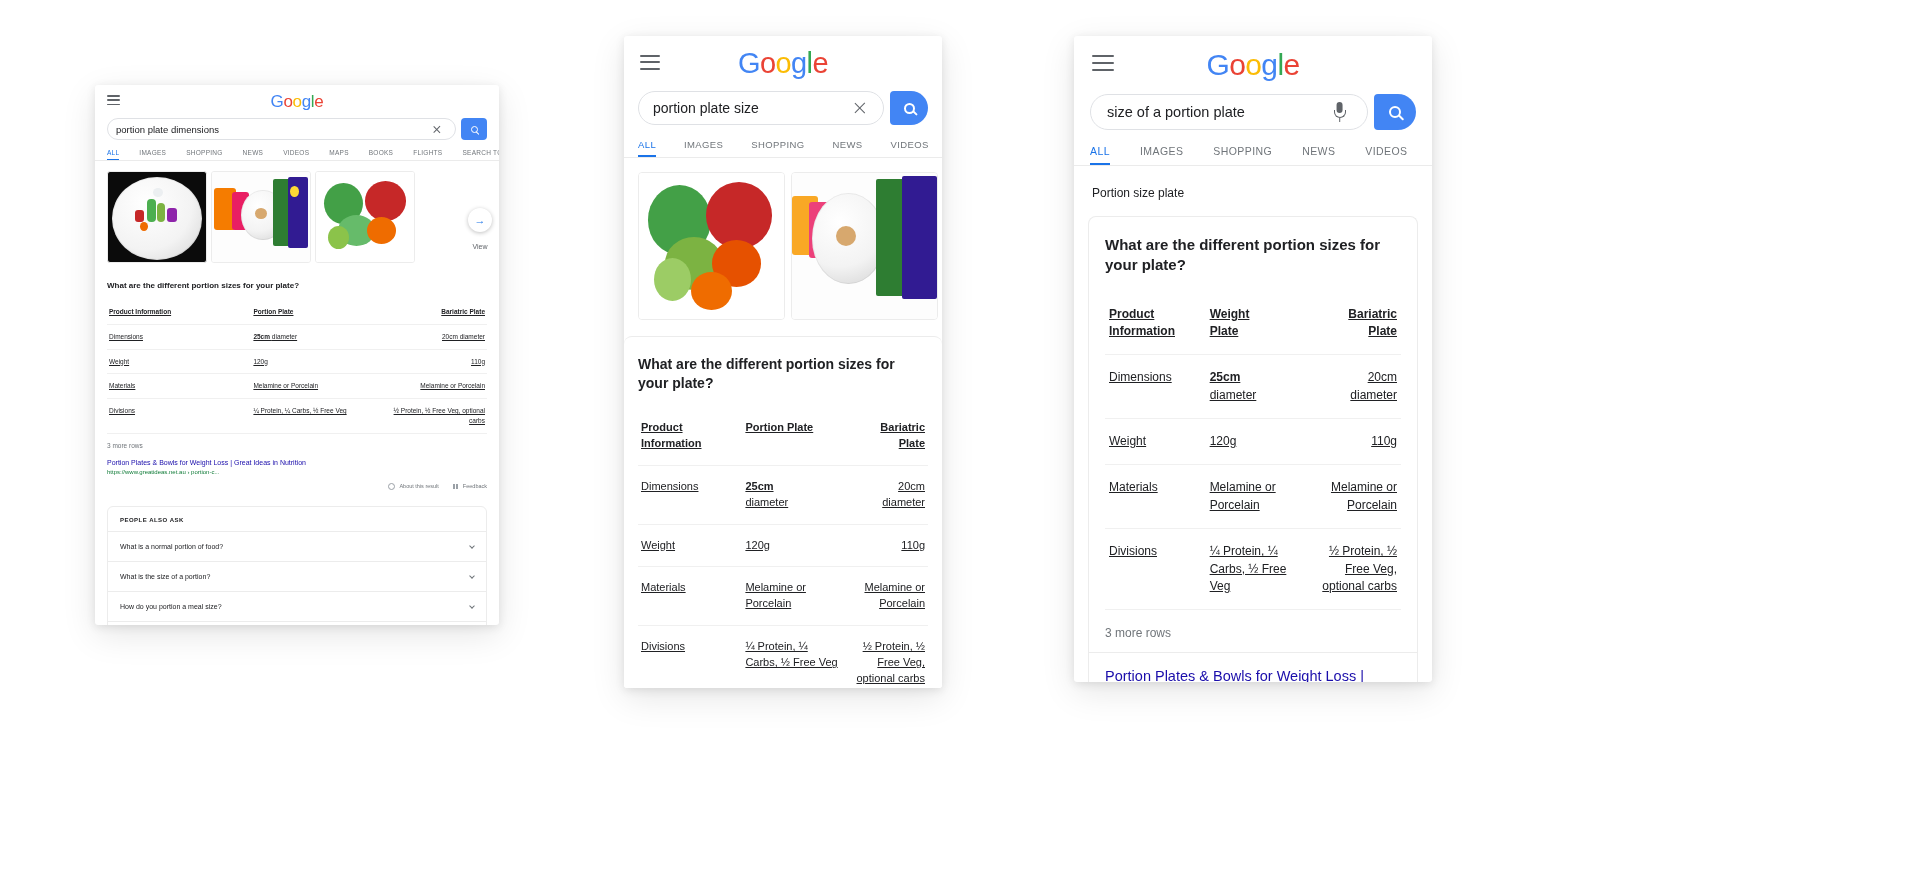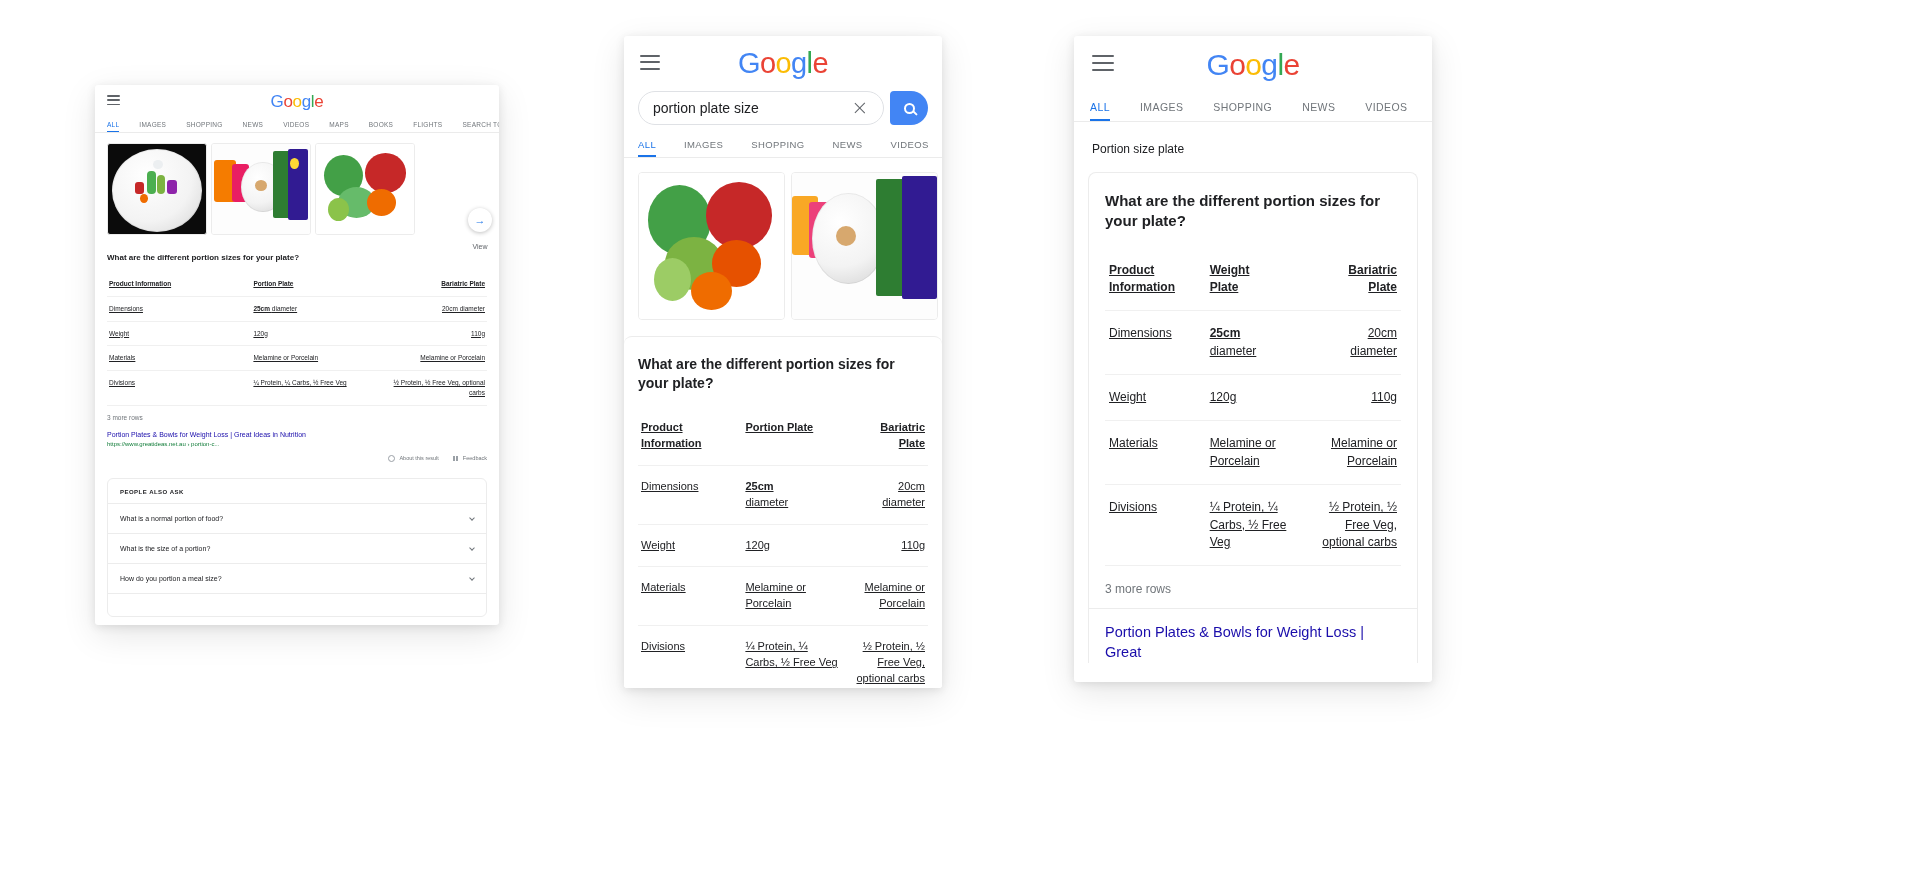--- a/index.html
+++ b/index.html
@@ -185,20 +185,31 @@
 
     <div class="gheader">
       <div class="hamburger">
             <span></span>
             <span></span>
             <span></span>
           </div>
       <div class="glogo"><span class="g-b">G</span><span class="g-r">o</span><span class="g-y">o</span><span class="g-b">g</span><span class="g-g">l</span><span class="g-r">e</span></div>
     </div>
 
+    <div class="searchrow">
+      <div class="searchbox">
+        <div class="qtext">portion plate dimensions</div>
+        <div class="icon-x">
+              <div class="xg"></div>
+            </div>
+      </div>
+      <div class="searchbtn">
+            <i class="mag"></i>
+          </div>
+    </div>
 
     <div class="tabs">
       <div class="tab active">ALL</div>
       <div class="tab">IMAGES</div>
       <div class="tab">SHOPPING</div>
       <div class="tab">NEWS</div>
       <div class="tab">VIDEOS</div>
       <div class="tab">MAPS</div>
       <div class="tab">BOOKS</div>
       <div class="tab">FLIGHTS</div>
@@ -413,20 +424,33 @@
 
     <div class="gheader">
       <div class="hamburger">
             <span></span>
             <span></span>
             <span></span>
           </div>
       <div class="glogo"><span class="g-b">G</span><span class="g-r">o</span><span class="g-y">o</span><span class="g-b">g</span><span class="g-g">l</span><span class="g-r">e</span></div>
     </div>
 
+    <div class="searchrow">
+      <div class="searchbox">
+        <div class="qtext">size of a portion plate</div>
+        <div class="icon-mic">
+          <div class="mic-body"></div>
+              <div class="mic-arc"></div>
+              <div class="mic-stem"></div>
+        </div>
+      </div>
+      <div class="searchbtn">
+            <i class="mag"></i>
+          </div>
+    </div>
 
     <div class="tabs">
       <div class="tab active">ALL</div>
       <div class="tab">IMAGES</div>
       <div class="tab">SHOPPING</div>
       <div class="tab">NEWS</div>
       <div class="tab">VIDEOS</div>
 
     </div>
 

